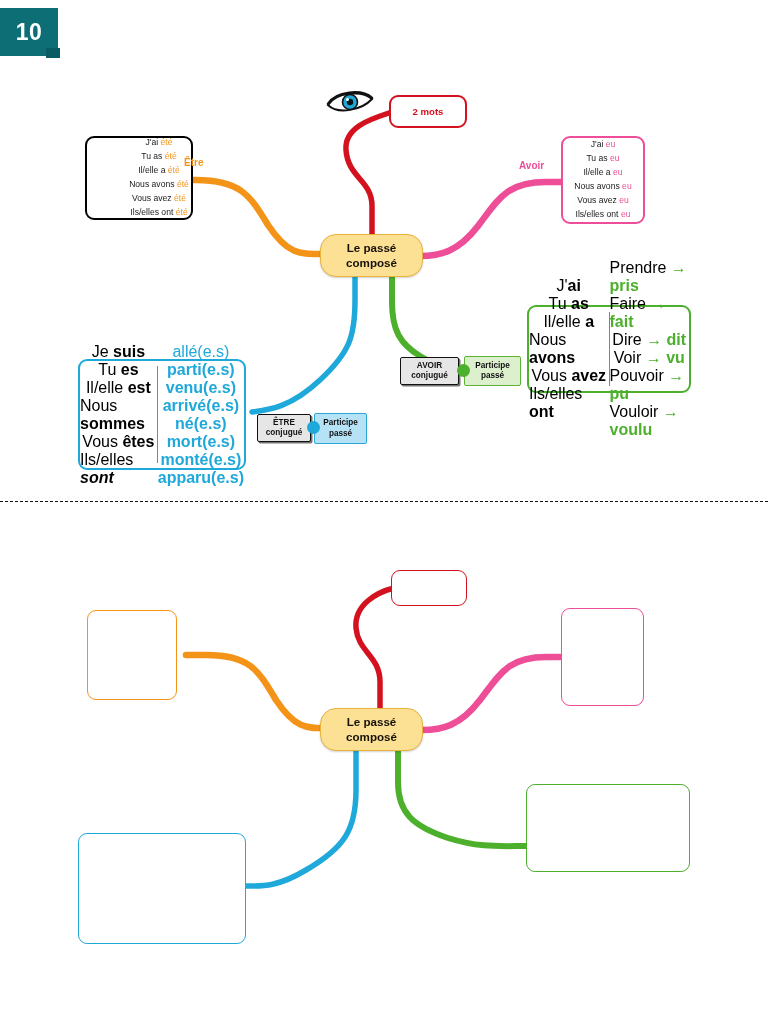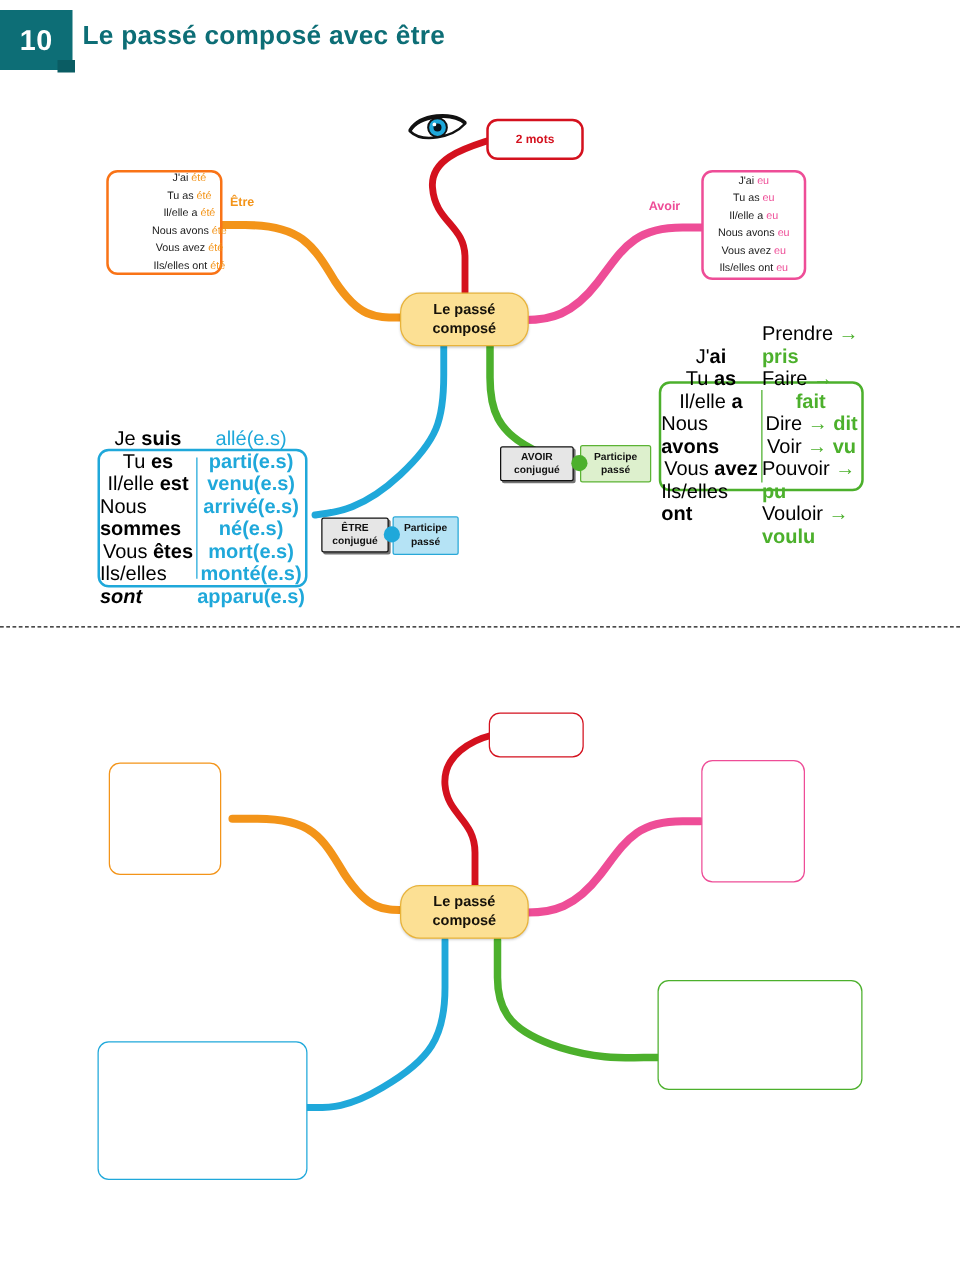--- a/index.html
+++ b/index.html
@@ -50,21 +50,20 @@
               border-top:1.4px dashed #111;}
 </style>
 </head>
 <body>
 
 <div class="header">
   <div class="num-badge">
     <span class="n">10</span>
   </div>
   <div class="badge-notch"></div>
-  <div class="header-title">Le passé composé avec être</div>
 </div>
 
 <div class="dashed-div"></div>
 
 <svg class="canvas" viewBox="0 0 768 1024">
 
   <path d="M 176,180 L 196,180 C 240,180 250,195 268,225 C 288,255 300,254 322,254" stroke="#f39419" stroke-width="6.5" fill="none" stroke-linecap="round"></path>
 
   <path d="M 562,182 L 546,182 C 506,182 498,200 478,226 C 458,252 440,256 420,256" stroke="#ee4d97" stroke-width="6.5" fill="none" stroke-linecap="round"></path>
 
@@ -88,21 +87,21 @@
   <circle cx="21.5" cy="11.5" r="1.5" fill="#ffffff"></circle>
   <path d="M2,16 C10,3 36,1 46,10" fill="none" stroke="#111" stroke-width="2.6" stroke-linecap="round"></path>
 </svg>
 
 <div class="box rb" style="left:389px;top:95px;width:78px;height:33px;border:2px solid #d4111e;">
   <div class="list">
     <div class="row" style="color:#d4111e;font-weight:bold;font-size:9.6px;">2 mots</div>
   </div>
 </div>
 
-<div class="box rb" style="left:85px;top:136px;width:93px;height:84px;border:2px solid #f97316;padding-left:40px;">
+<div class="box rb" style="left:85px;top:136px;width:108px;height:84px;border:2px solid #000000;padding-left:40px;">
   <div class="list" id="etre-list">
       <div class="row"><span>J'ai </span><span style="color: rgb(243, 148, 25);">été</span></div>
       <div class="row"><span>Tu as </span><span style="color: rgb(243, 148, 25);">été</span></div>
       <div class="row"><span>Il/elle a </span><span style="color: rgb(243, 148, 25);">été</span></div>
       <div class="row"><span>Nous avons </span><span style="color: rgb(243, 148, 25);">été</span></div>
       <div class="row"><span>Vous avez </span><span style="color: rgb(243, 148, 25);">été</span></div>
       <div class="row"><span>Ils/elles ont </span><span style="color: rgb(243, 148, 25);">été</span></div>
     </div>
 </div>
 <div class="branch-label" style="left:184px;top:157px;color:#f39419;">Être</div>
@@ -125,21 +124,21 @@
         <div class="row"><span>J'</span><span style="font-weight: bold;">ai</span></div>
         <div class="row"><span>Tu </span><span style="font-weight: bold;">as</span></div>
         <div class="row"><span>Il/elle </span><span style="font-weight: bold;">a</span></div>
         <div class="row"><span>Nous </span><span style="font-weight: bold;">avons</span></div>
         <div class="row"><span>Vous </span><span style="font-weight: bold;">avez</span></div>
         <div class="row"><span>Ils/elles </span><span style="font-weight: bold;">ont</span></div>
       </div>
     <div class="sep" style="background:#4cb02c;"></div>
     <div class="col" id="green-verbs">
         <div class="row"><span>Prendre</span><span style="color: rgb(76, 176, 44);"> → </span><span style="color: rgb(76, 176, 44); font-weight: bold;">pris</span></div>
-        <div class="row"><span>Faire</span><span style="color: rgb(76, 176, 44);"> → </span><span style="color: rgb(76, 176, 44); font-weight: bold; margin-left: 27px;">fait</span></div>
+        <div class="row"><span>Faire</span><span style="color: rgb(76, 176, 44);"> → </span><span style="color: rgb(76, 176, 44); font-weight: bold;">fait</span></div>
         <div class="row"><span>Dire</span><span style="color: rgb(76, 176, 44);"> → </span><span style="color: rgb(76, 176, 44); font-weight: bold;">dit</span></div>
         <div class="row"><span>Voir</span><span style="color: rgb(76, 176, 44);"> → </span><span style="color: rgb(76, 176, 44); font-weight: bold;">vu</span></div>
         <div class="row"><span>Pouvoir</span><span style="color: rgb(76, 176, 44);"> → </span><span style="color: rgb(76, 176, 44); font-weight: bold;">pu</span></div>
         <div class="row"><span>Vouloir</span><span style="color: rgb(76, 176, 44);"> → </span><span style="color: rgb(76, 176, 44); font-weight: bold;">voulu</span></div>
       </div>
   </div>
 </div>
 
 <div class="pill left" style="left:400px;top:357px;width:59px;height:28px;">
   <div>

